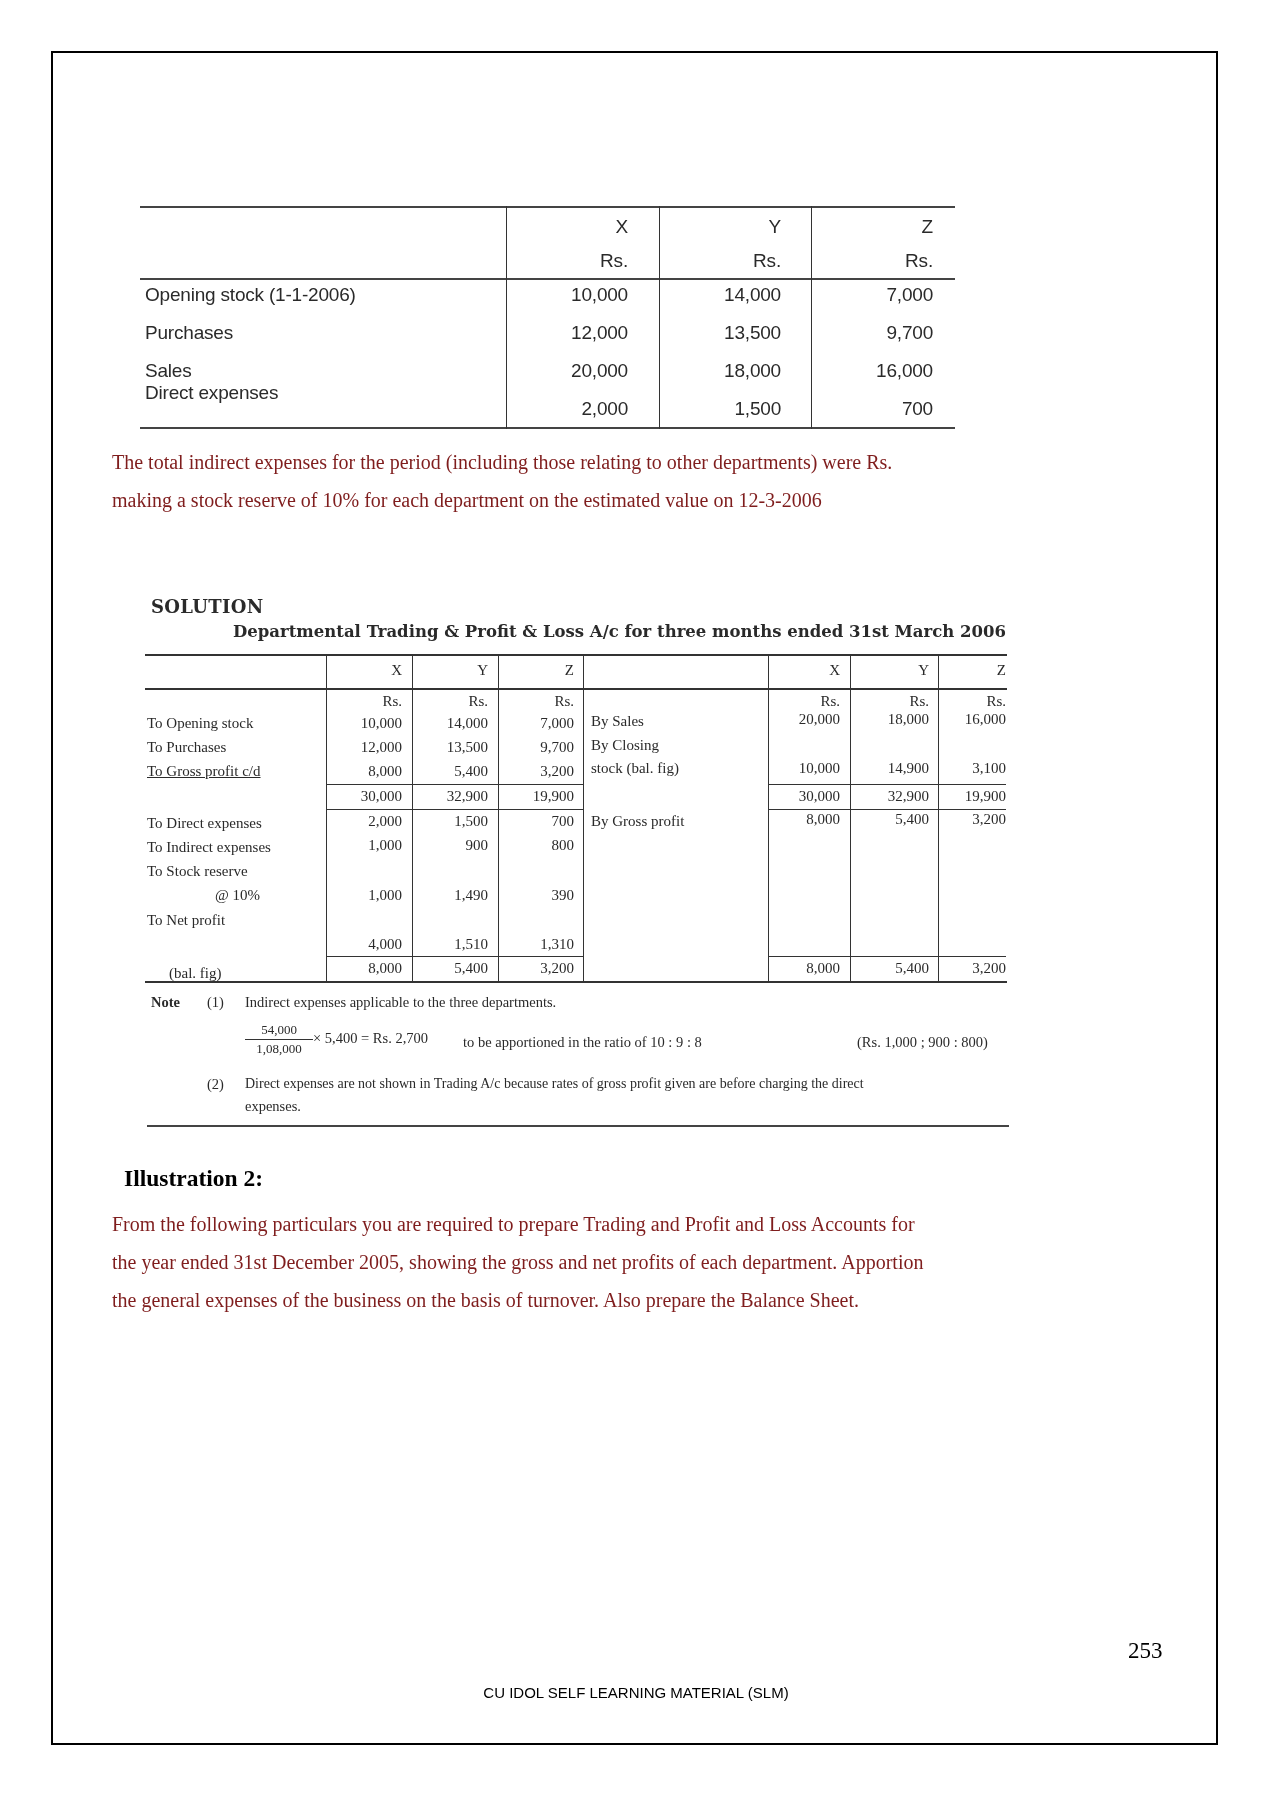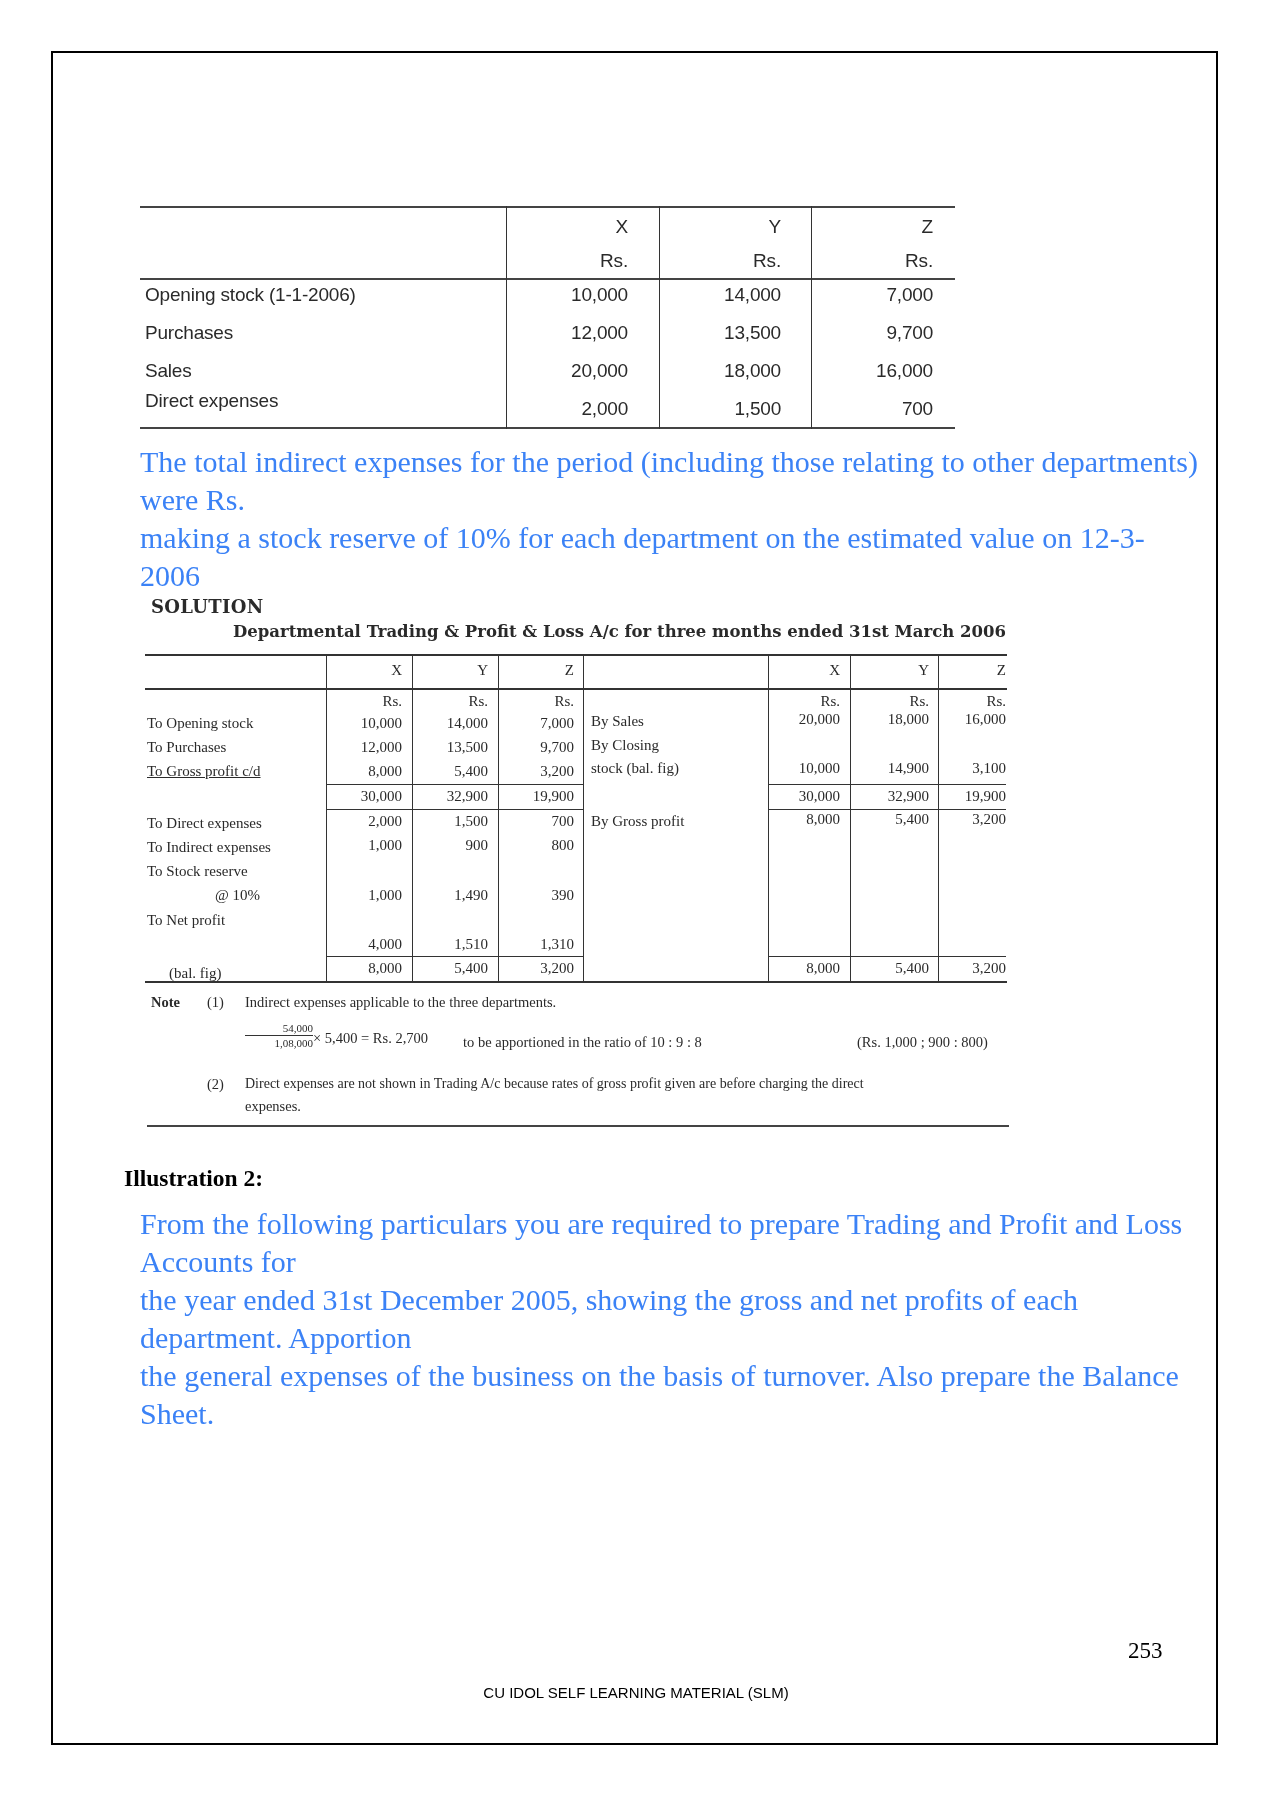--- a/index.html
+++ b/index.html
@@ -11,39 +11,39 @@
   
   .t1 { position: absolute; left: 140px; top: 206px; width: 815px; height: 223px;
         font-family: "Liberation Sans", "DejaVu Sans", sans-serif; font-size: 19px; color: #2a2a2a;
         letter-spacing: -0.2px; }
   .t1 .rule { position: absolute; left: 0; right: 0; height: 0; border-top: 2px solid #444; }
   .t1 .vline { position: absolute; top: 0; bottom: 0; width: 0; border-left: 1.5px solid #333; }
   .t1 .cell { position: absolute; white-space: nowrap; }
   .t1 .num { text-align: right; width: 120px; }
 
   
-  .para { position: absolute; left: 140px; width: 1060px; font-size: 30px; line-height: 38px; color: #3b82f6; }
+  .para { position: absolute; left: 112px; width: 1060px; font-size: 20px; line-height: 38px; color: #7f1d1d; }
   .heading { position: absolute; left: 124px; font-size: 23.5px; font-weight: bold; color: #000; }
 
   
   .sol { position: absolute; left: 145px; top: 590px; width: 880px; height: 550px;
          font-family: "Liberation Serif", "DejaVu Serif", serif; color: #2a2a2a; }
   .sol .title-a { position: absolute; left: 6px; top: 6px; font-size: 18px; font-weight: bold;
                   font-family: "DejaVu Serif", serif; letter-spacing: 0.3px; }
   .sol .title-b { position: absolute; left: 88px; top: 32px; font-size: 16.5px; font-weight: bold;
                   font-family: "DejaVu Serif", serif; white-space: nowrap; }
   .acct { position: absolute; left: 0; top: 64px; width: 862px; height: 330px; font-size: 15px; }
   .acct .rule { position: absolute; height: 0; border-top: 2px solid #333; }
   .acct .thin { border-top-width: 1.5px; }
   .acct .vline { position: absolute; width: 0; border-left: 1.5px solid #333; }
   .acct .cell { position: absolute; white-space: nowrap; }
   .acct .num { text-align: right; }
 
   .note { position: absolute; left: 0; font-size: 14.5px; white-space: nowrap; }
-  .frac { position: absolute; text-align: right; font-size: 11px; }
+  .frac { position: absolute; text-align: center; font-size: 13px; }
   .frac .bar { border-top: 1.2px solid #333; margin: 1px 0; }
 
   .page-num { position: absolute; left: 1128px; top: 1638px; font-size: 23px; color: #000; }
   .footer { position: absolute; left: 0; width: 1272px; top: 1684px; text-align: center;
             font-family: Liberation Sans, sans-serif; font-size: 15px; color: #000; }
 </style>
 </head>
 <body>
 
 <div class="page-border"></div>
@@ -71,21 +71,21 @@
   <div class="cell" style="left:5px; top:116px;">Purchases</div>
   <div class="cell num" style="left:380px; top:116px; width:108px;">12,000</div>
   <div class="cell num" style="left:533px; top:116px; width:108px;">13,500</div>
   <div class="cell num" style="left:685px; top:116px; width:108px;">9,700</div>
 
   <div class="cell" style="left:5px; top:154px;">Sales</div>
   <div class="cell num" style="left:380px; top:154px; width:108px;">20,000</div>
   <div class="cell num" style="left:533px; top:154px; width:108px;">18,000</div>
   <div class="cell num" style="left:685px; top:154px; width:108px;">16,000</div>
 
-  <div class="cell" style="left:5px; top:184px;">Direct expenses</div>
+  <div class="cell" style="left:5px; top:176px;">Direct expenses</div>
   <div class="cell num" style="left:380px; top:192px; width:108px;">2,000</div>
   <div class="cell num" style="left:533px; top:192px; width:108px;">1,500</div>
   <div class="cell num" style="left:685px; top:192px; width:108px;">700</div>
 </div>
 
 <div class="para" style="top:443px;">
   <div>The total indirect expenses for the period (including those relating to other departments) were Rs.</div>
   <div>making a stock reserve of 10% for each department on the estimated value on 12-3-2006</div>
 </div>
 

